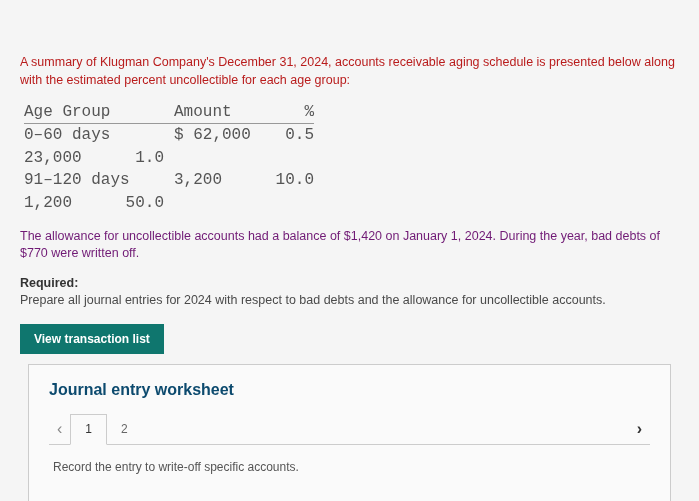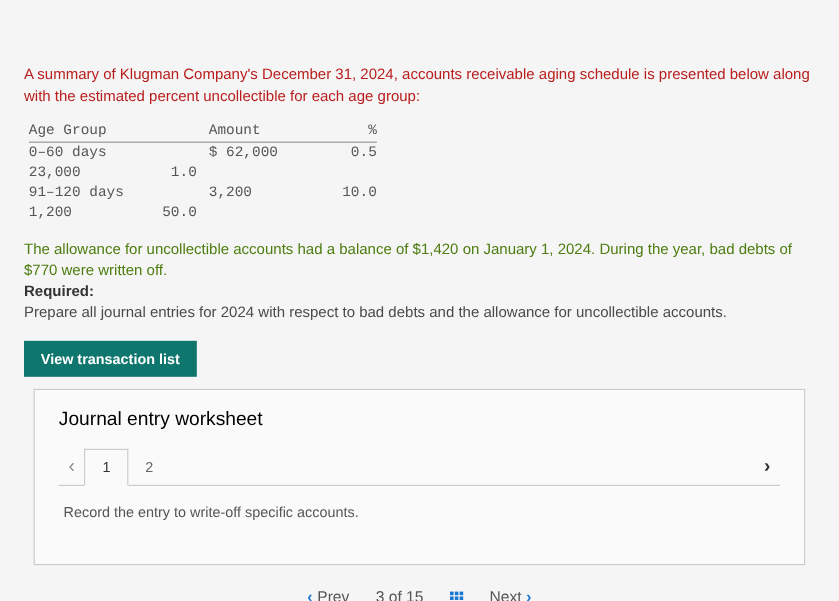--- a/index.html
+++ b/index.html
@@ -9,31 +9,31 @@
       width: 699px;
       height: 501px;
       padding: 18px 20px;
       color: #333;
       font-size: 12.5px;
       line-height: 1.4;
     }
     .intro { color: #b91c1c; margin-bottom: 12px; margin-top: 36px; }
     .aging-table {
       font-family: "Courier New", monospace;
-      font-size: 12px;
+      font-size: 16px;
       color: #555;
       margin-bottom: 14px;
       margin-left: 4px;
     }
     .aging-table .row { display: flex; }
     .aging-table .c1 { width: 150px; }
     .aging-table .c2 { width: 80px; }
     .aging-table .c3 { width: 60px; text-align: right; }
     .aging-table .header { border-bottom: 1px solid #999; display: inline-flex; }
-    .para2 { color: #4d7c0f; }
+    .para2 { color: #701a75; margin-bottom: 12px; }
     .required-block { margin-bottom: 14px; }
     .required-block .label { color: #333; font-weight: bold; }
     .required-block .text { color: #4a4a4a; }
     .required-block .note { color: #c62828; font-weight: bold; }
     .view-btn {
       background: #0f766e;
       color: #fff;
       border: none;
       padding: 8px 14px;
       font-size: 12px;
@@ -43,22 +43,22 @@
     }
     .worksheet {
       border: 1px solid #ccc;
       background: #fafafa;
       padding: 14px 20px 24px 20px;
       margin-left: 8px;
       margin-right: 8px;
     }
     .worksheet-title {
       font-size: 16px;
-      font-weight: normal;
-      color: #000000;
+      font-weight: bold;
+      color: #0c4a6e;
       margin-bottom: 12px;
     }
     .tab-row {
       display: flex;
       align-items: center;
       border-bottom: 1px solid #ccc;
       position: relative;
     }
     .tab-nav {
       color: #888;

